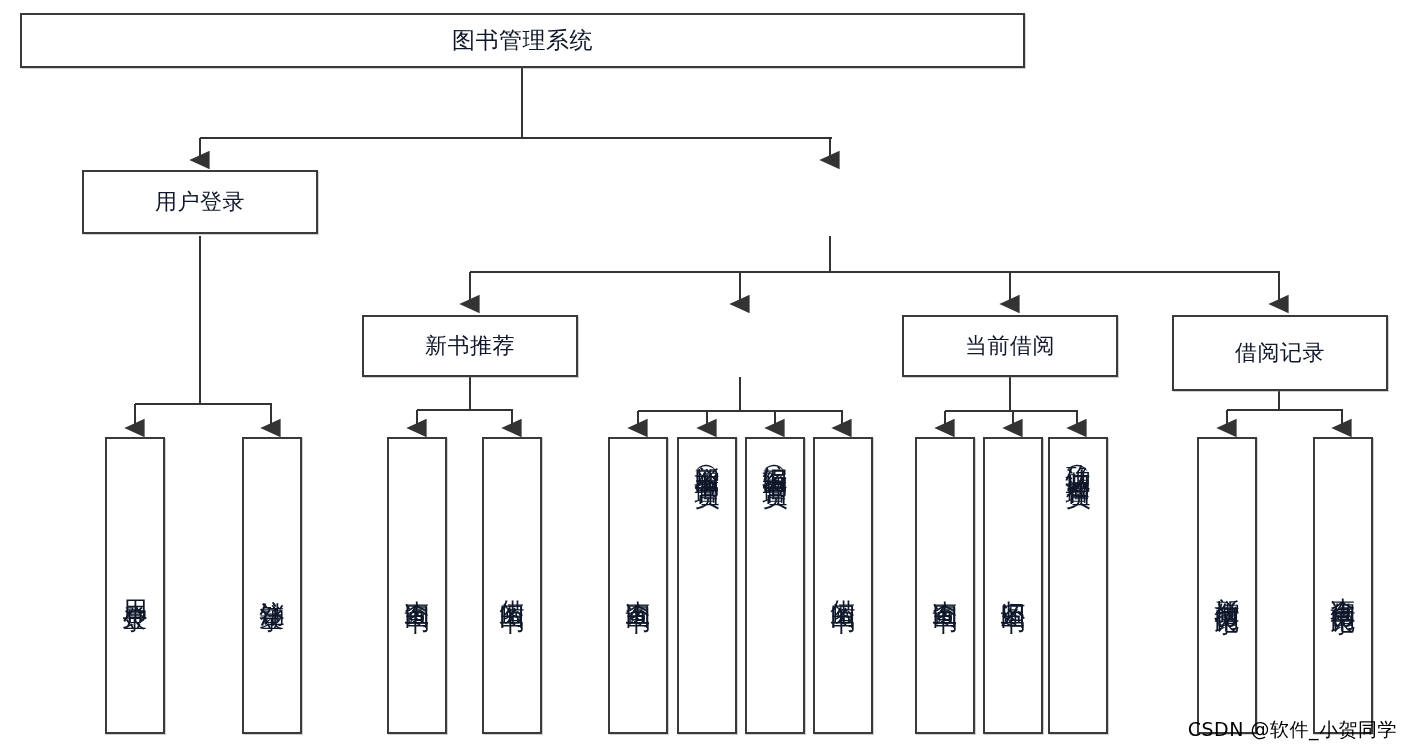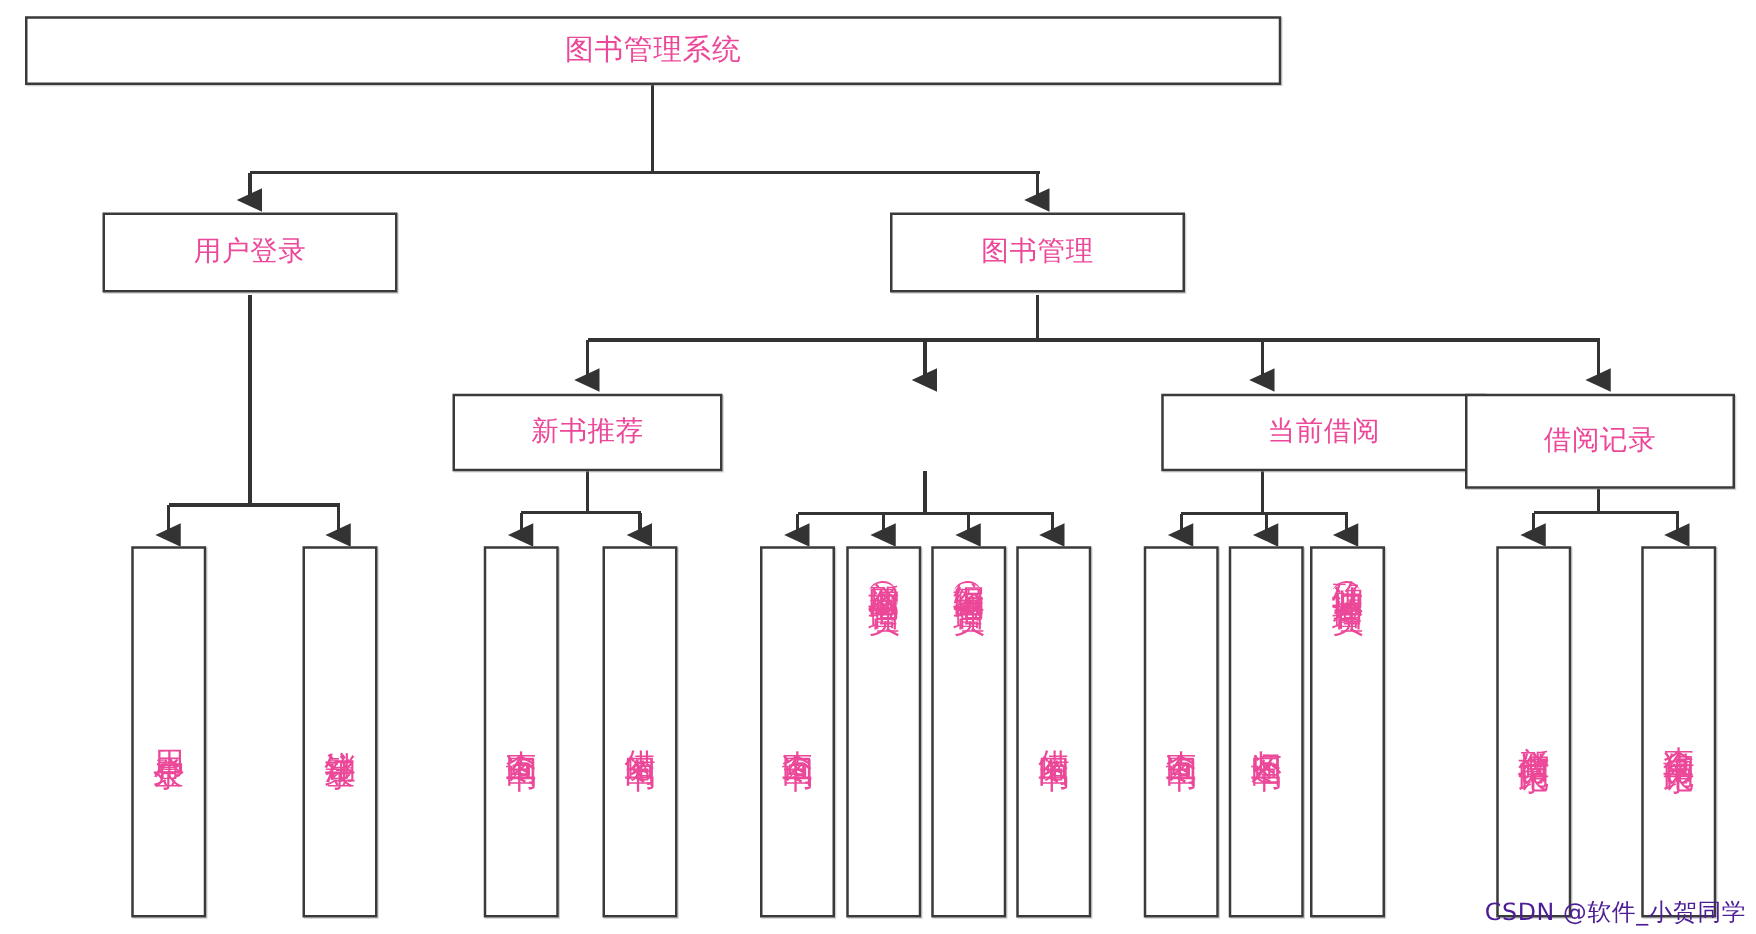--- a/index.html
+++ b/index.html
@@ -28,21 +28,21 @@
     position: absolute;
     box-sizing: border-box;
     border: 2px solid #3a3a3a;
     background: #ffffff;
     display: flex;
     align-items: center;
     justify-content: center;
     box-shadow: 1px 1px 0 rgba(120,120,120,0.35);
   }
   .node-label {
-    color: #ec4899;
+    color: #0f172a;
     line-height: 1.05;
     letter-spacing: 0.5px;
     white-space: pre-line;
     text-align: center;
   }
   .lvl-root .node-label { font-size: 23px; }
   .lvl-2 .node-label   { font-size: 22px; }
   .lvl-3 .node-label   { font-size: 22px; }
   .leaf .node-label {
     writing-mode: vertical-rl;
@@ -56,21 +56,21 @@
     padding-top: 6px;
   }
   .leaf.align-mid {
     align-items: center;
   }
   .watermark {
     position: absolute;
     right: 8px;
     bottom: 4px;
     font-size: 19px;
-    color: #4c1d95;
+    color: #000000;
     letter-spacing: 0.5px;
     white-space: nowrap;
     pointer-events: none;
   }
 </style>
 </head>
 <body>
 
 <div id="diagram-root">
 
@@ -124,28 +124,25 @@
     </g>
   </svg>
 
   <div class="node-box lvl-root" style="left:20px;top:13px;width:1005px;height:55px;">
     <span class="node-label">图书管理系统</span>
   </div>
 
   <div class="node-box lvl-2" style="left:82px;top:170px;width:236px;height:64px;">
     <span class="node-label">用户登录</span>
   </div>
-  <div class="node-box lvl-2" style="left:712px;top:170px;width:236px;height:64px;">
-    <span class="node-label">图书管理</span>
-  </div>
 
   <div class="node-box lvl-3" style="left:362px;top:315px;width:216px;height:62px;">
     <span class="node-label">新书推荐</span>
   </div>
-  <div class="node-box lvl-3" style="left:929px;top:315px;width:260px;height:62px;">
+  <div class="node-box lvl-3" style="left:902px;top:315px;width:216px;height:62px;">
     <span class="node-label">当前借阅</span>
   </div>
   <div class="node-box lvl-3" style="left:1172px;top:315px;width:216px;height:76px;">
     <span class="node-label">借阅记录</span>
   </div>
 
   <div class="node-box leaf align-mid" style="left:105px;top:437px;width:60px;height:297px;">
     <span class="node-label">用户登录</span>
   </div>
   <div class="node-box leaf align-mid" style="left:242px;top:437px;width:60px;height:297px;">

